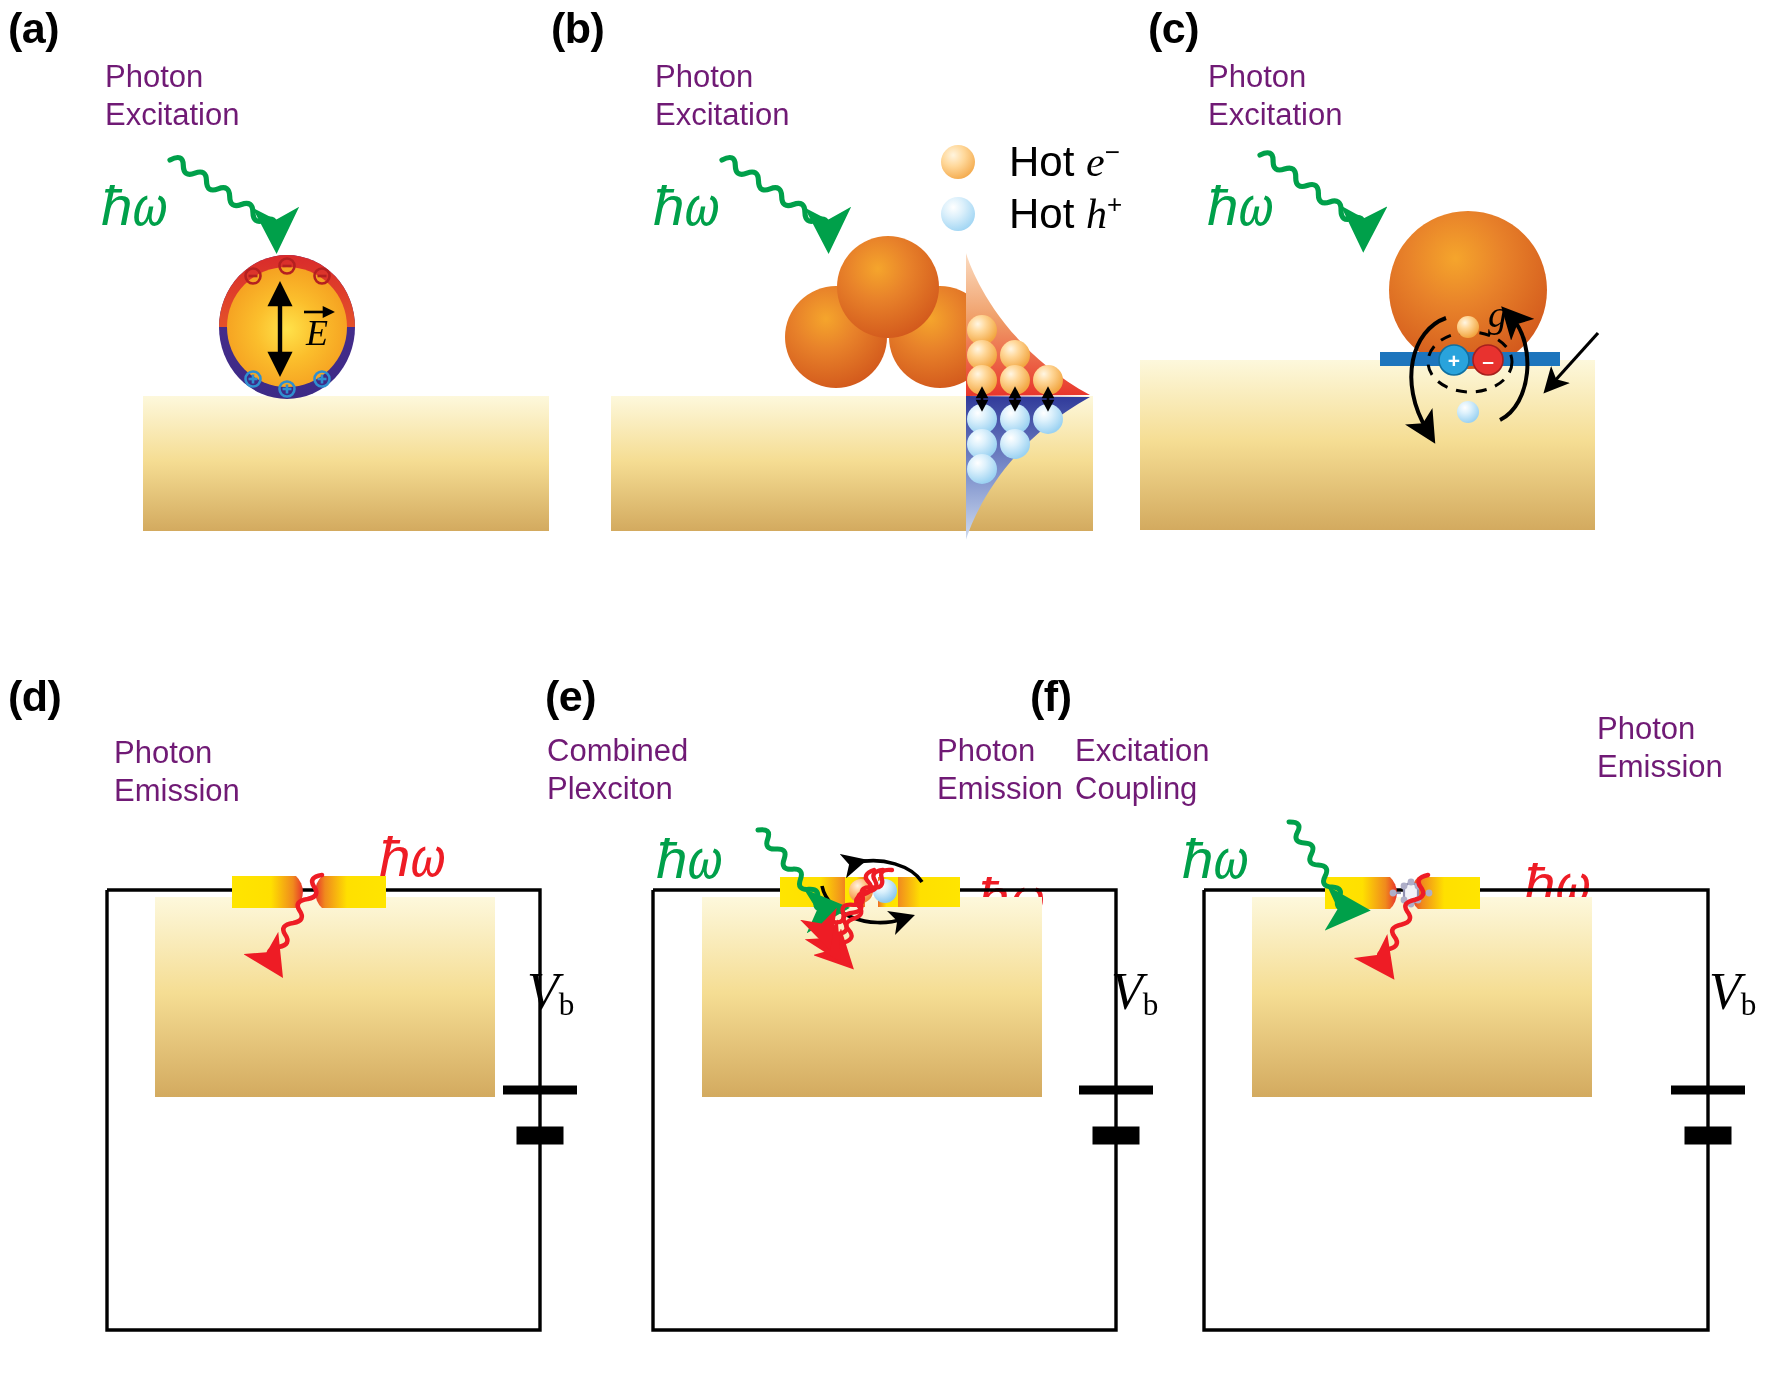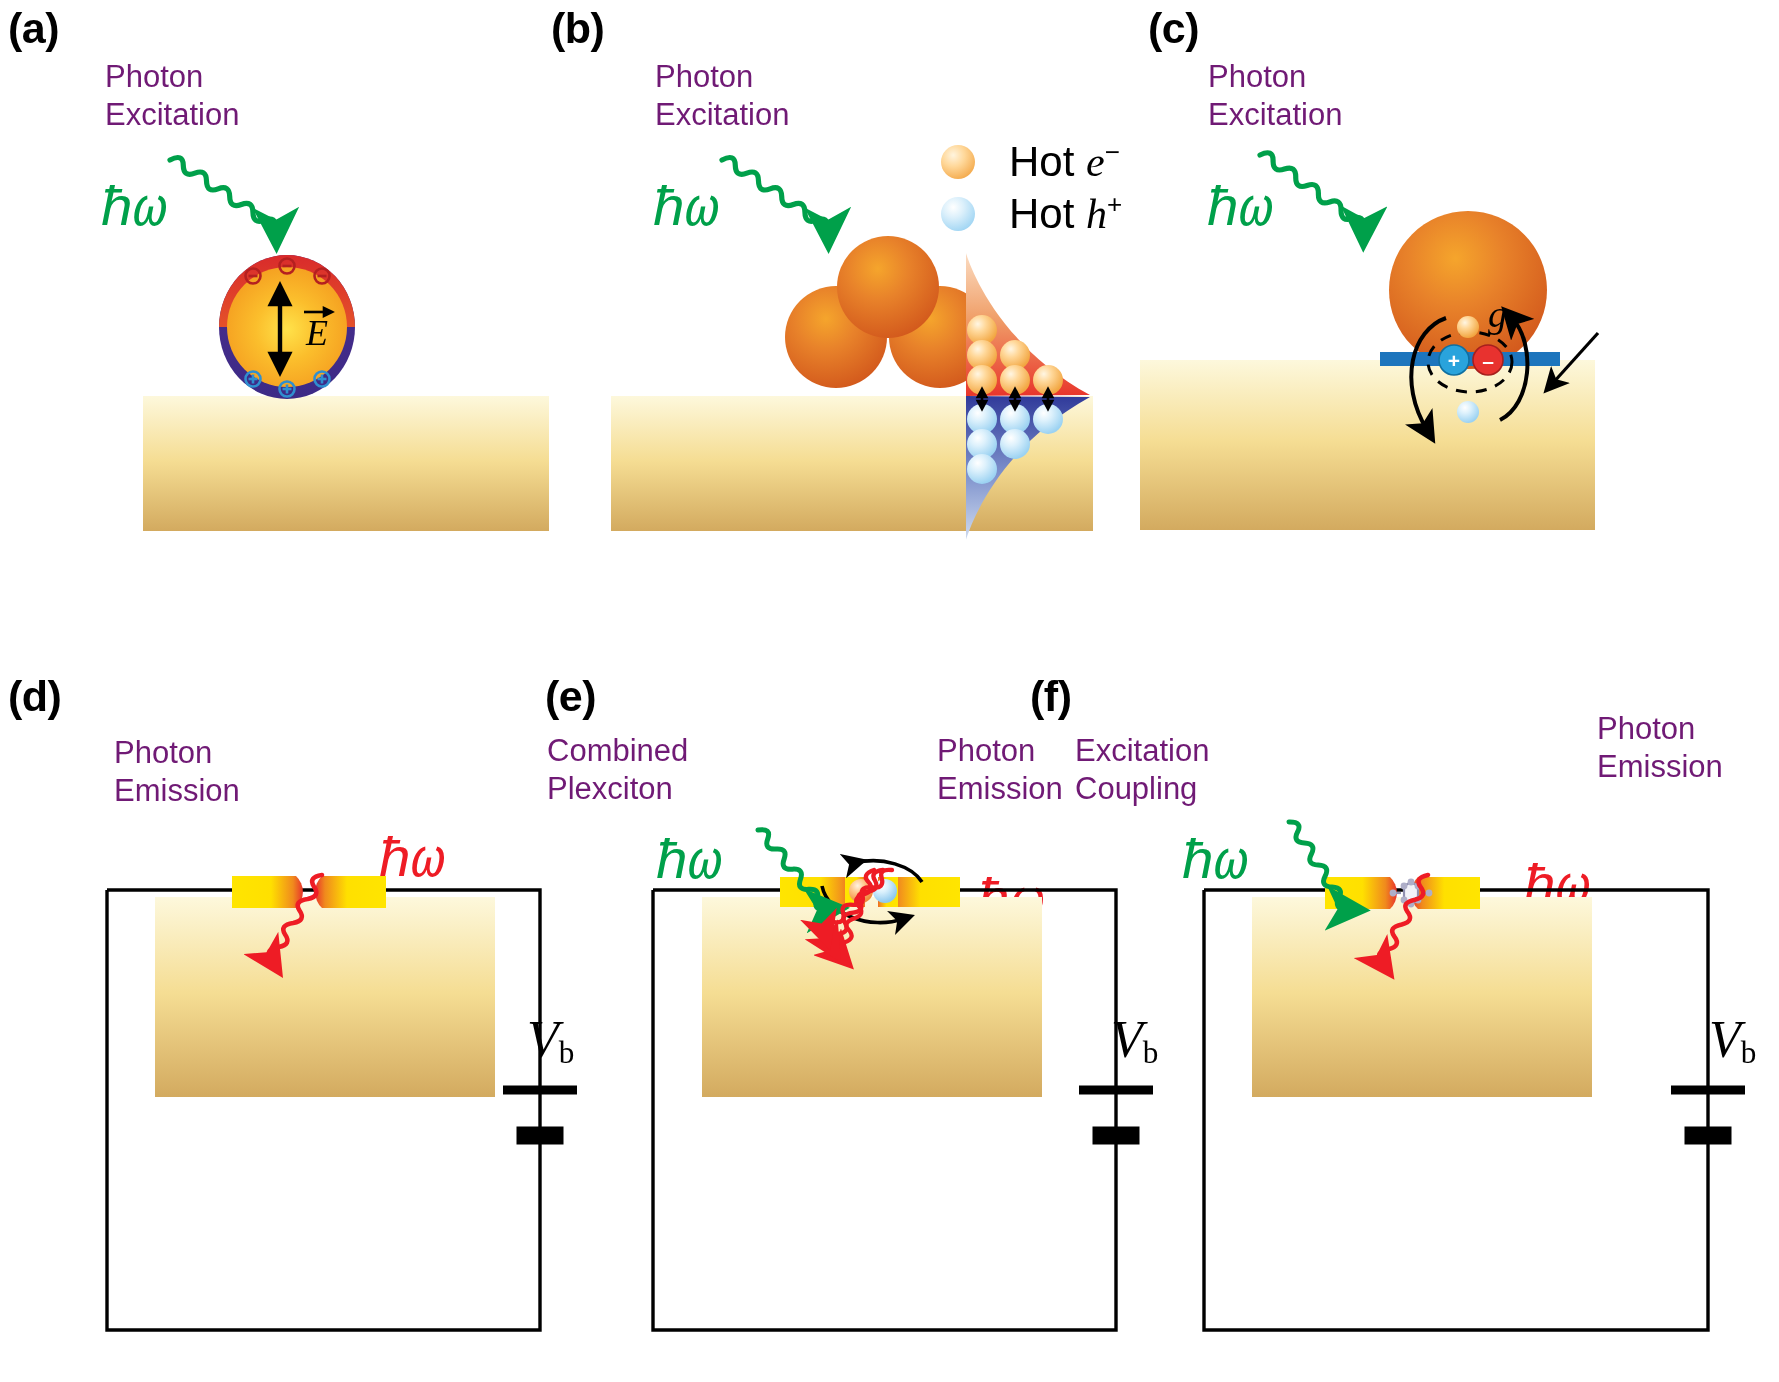--- a/index.html
+++ b/index.html
@@ -51,21 +51,20 @@
     font-weight: 500;
   }
   .hw.green { color: #00a04a; }
   .hw.red   { color: #ee1c25; }
   .vb {
     position: absolute;
     font-family: "Liberation Serif", serif;
     font-size: 52px;
     font-style: italic;
     color: #000;
-    margin-top: 48px;
   }
   .vb sub {
     font-size: 0.6em;
     font-style: normal;
     vertical-align: -0.18em;
   }
   svg { display: block; overflow: visible; }
   .legend-row {
     position: absolute;
     display: flex;

